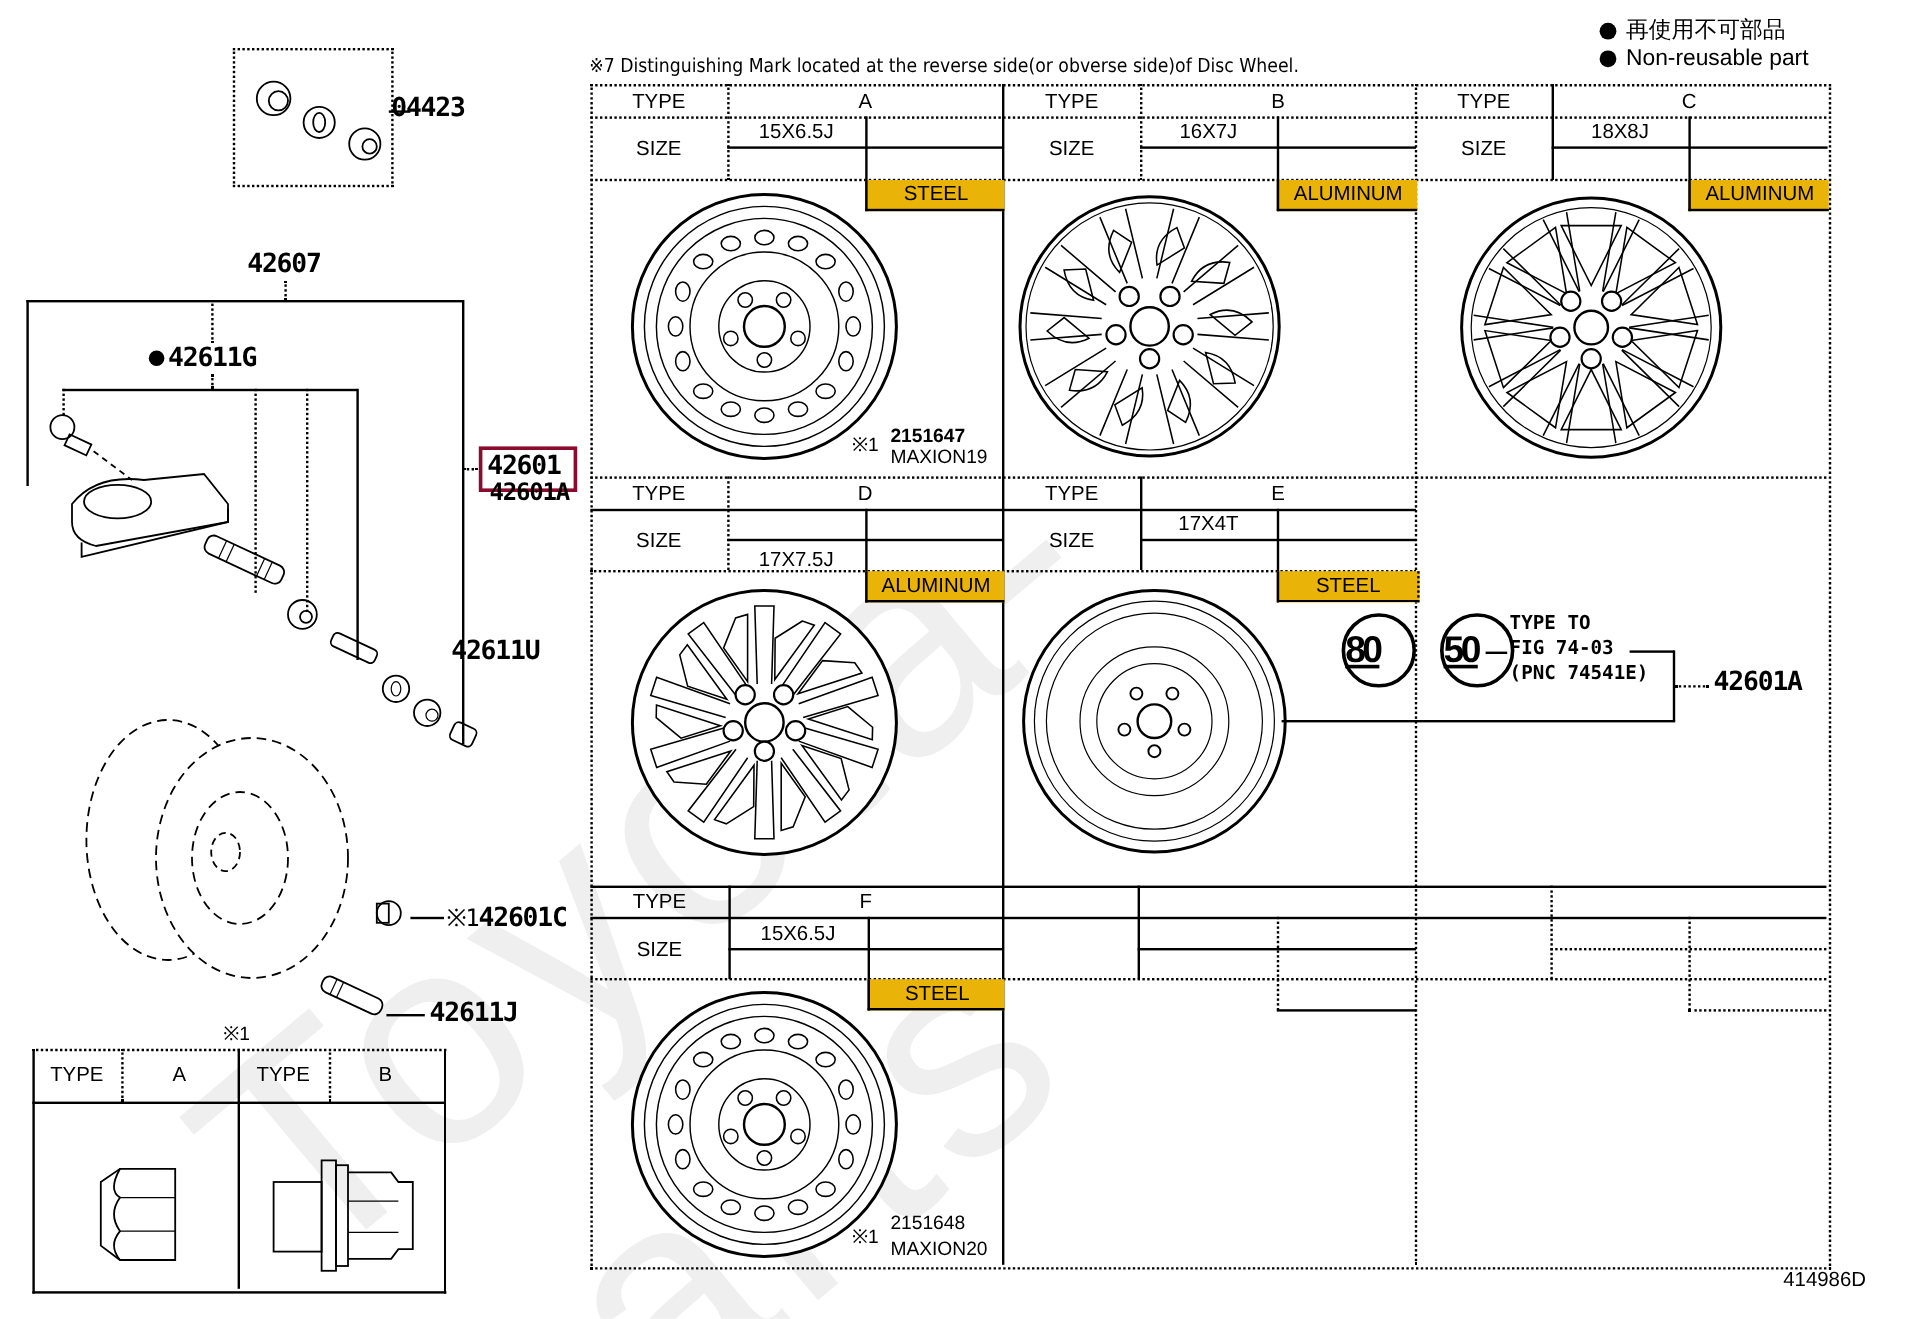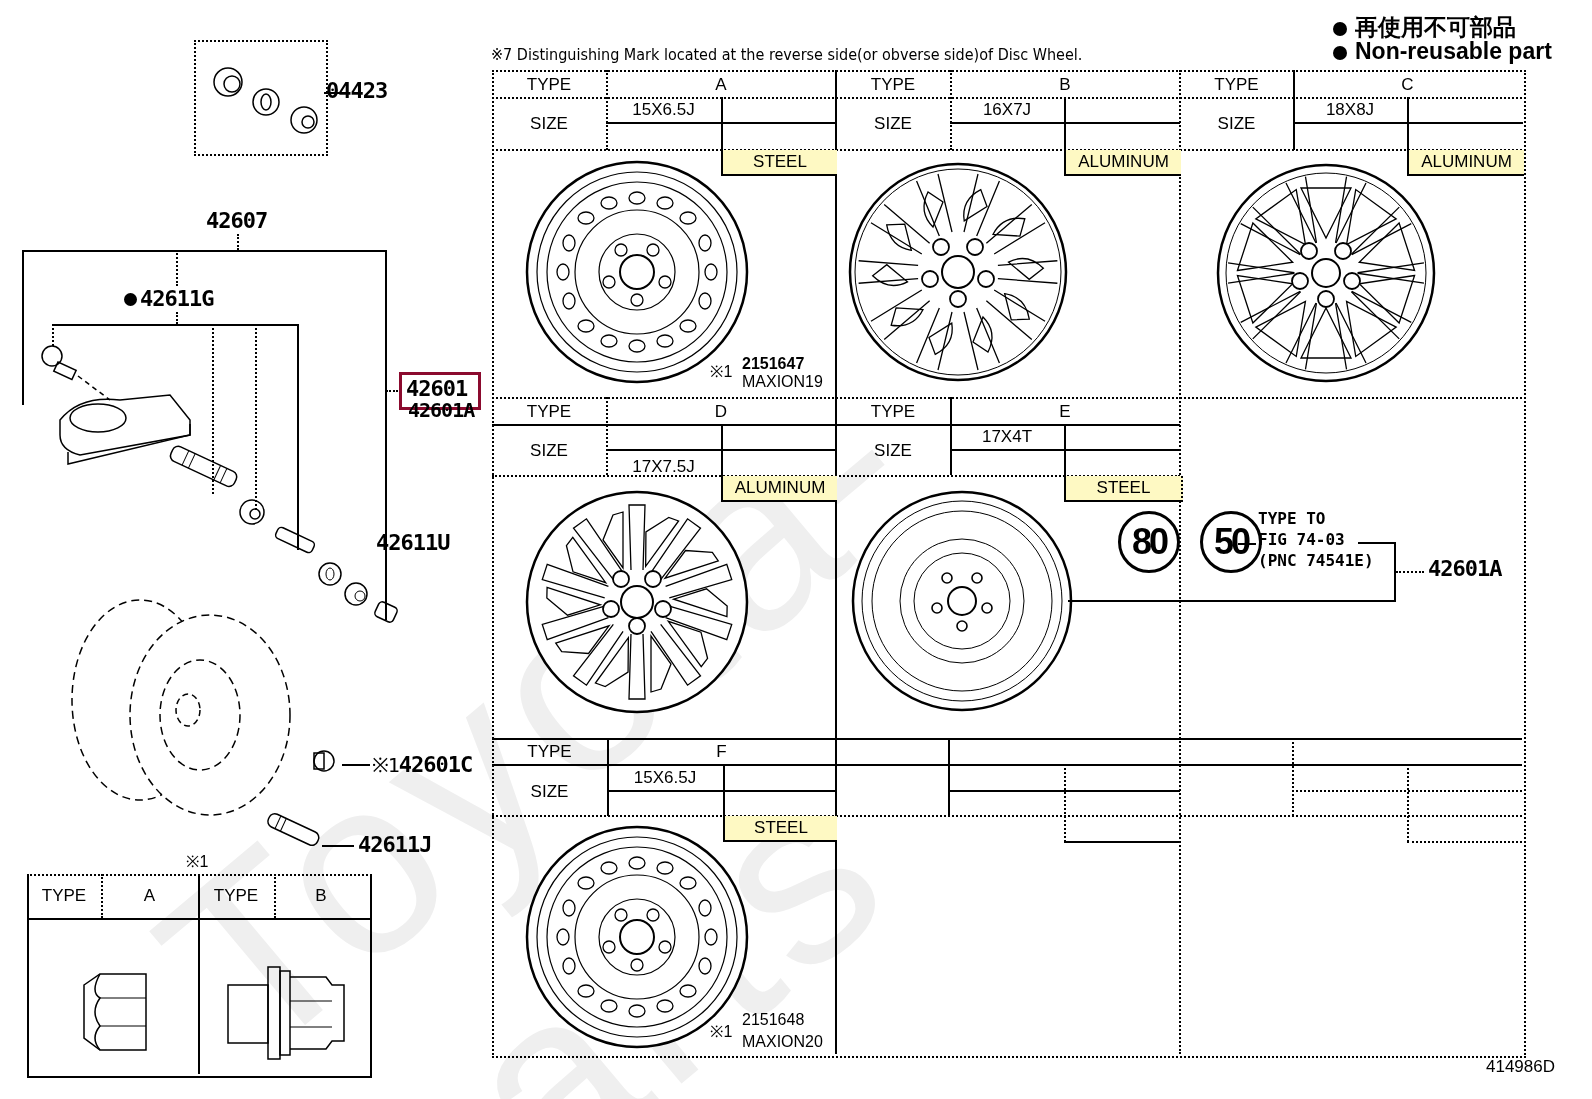--- a/index.html
+++ b/index.html
@@ -4,27 +4,27 @@
 <style>
   html, body { margin:0; padding:0; background:#ffffff; }
   body { width:1592px; height:1099px; position:relative; overflow:hidden; font-family:"Liberation Sans", sans-serif; color:#000; }
   .abs { position:absolute; }
   .callout { font-family:"DejaVu Sans Mono", monospace; font-weight:bold; font-size:22px; letter-spacing:-1px; }
   .cell-text { position:absolute; font-size:17px; text-align:center; }
   .hl { position:absolute; border-top:2px solid #000; }
   .vl { position:absolute; border-left:2px solid #000; }
   .hld { position:absolute; border-top:2px dotted #000; }
   .vld { position:absolute; border-left:2px dotted #000; }
-  .mat-box { position:absolute; border-left:2px solid #000; border-bottom:2px solid #000; background:#fef9c3; text-align:center; font-size:17px; line-height:24px; }
+  .mat-box { position:absolute; border-left:2px solid #000; border-bottom:2px solid #000; background:#eab308; text-align:center; font-size:17px; line-height:24px; }
   svg { position:absolute; overflow:visible; }
   .watermark { position:absolute; font-size:250px; color:#efefef; font-family:"Liberation Sans", sans-serif; transform:rotate(-40deg); left:120px; top:350px; letter-spacing:10px; pointer-events:none; z-index:0; }
-  .legend-item { position:absolute; font-size:23px;font-weight:bold; }
+  .legend-item { position:absolute; font-size:19px; }
   .legend-dot { display:inline-block; width:14px; height:14px; border-radius:50%; background:#000; margin-right:8px; vertical-align:middle; }
   .highlight-box { position:absolute; border:3px solid #8b0a2e; }
-  .circ-num { position:absolute; width:56px; height:56px; border:3px solid #000; border-radius:50%; text-align:center; line-height:56px; font-size:36px; font-weight:bold; font-family:"Liberation Sans Narrow","Liberation Sans", sans-serif; letter-spacing:-3px; }
+  .circ-num { position:absolute; width:56px; height:56px; border:3px solid #000; border-radius:50%; text-align:left; line-height:56px; font-size:31px; font-weight:bold; font-family:"Liberation Sans Narrow","Liberation Sans", sans-serif; letter-spacing:-3px;text-decoration:underline; }
 </style>
 </head>
 <body>
 
 <div class="watermark">Toyota-parts</div>
 
 <div class="legend-item" style="left:1333px; top:12px;"><span class="legend-dot"></span><span>再使用不可部品</span></div>
 <div class="legend-item" style="left:1333px; top:38px;"><span class="legend-dot"></span><span>Non-reusable part</span></div>
 
 <div class="abs" style="left:491px; top:45px; font-size:16px; font-family:'DejaVu Sans Condensed','DejaVu Sans',sans-serif;">※7 Distinguishing Mark located at the reverse side(or obverse side)of Disc Wheel.</div>

